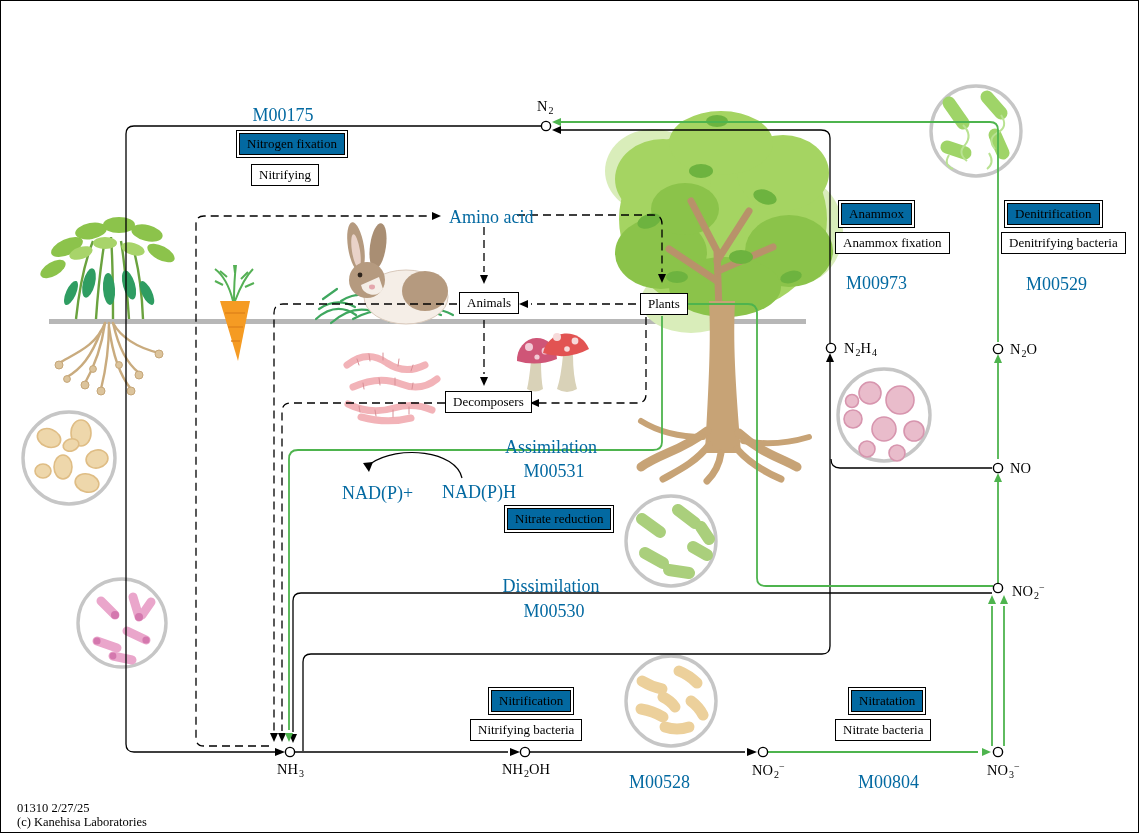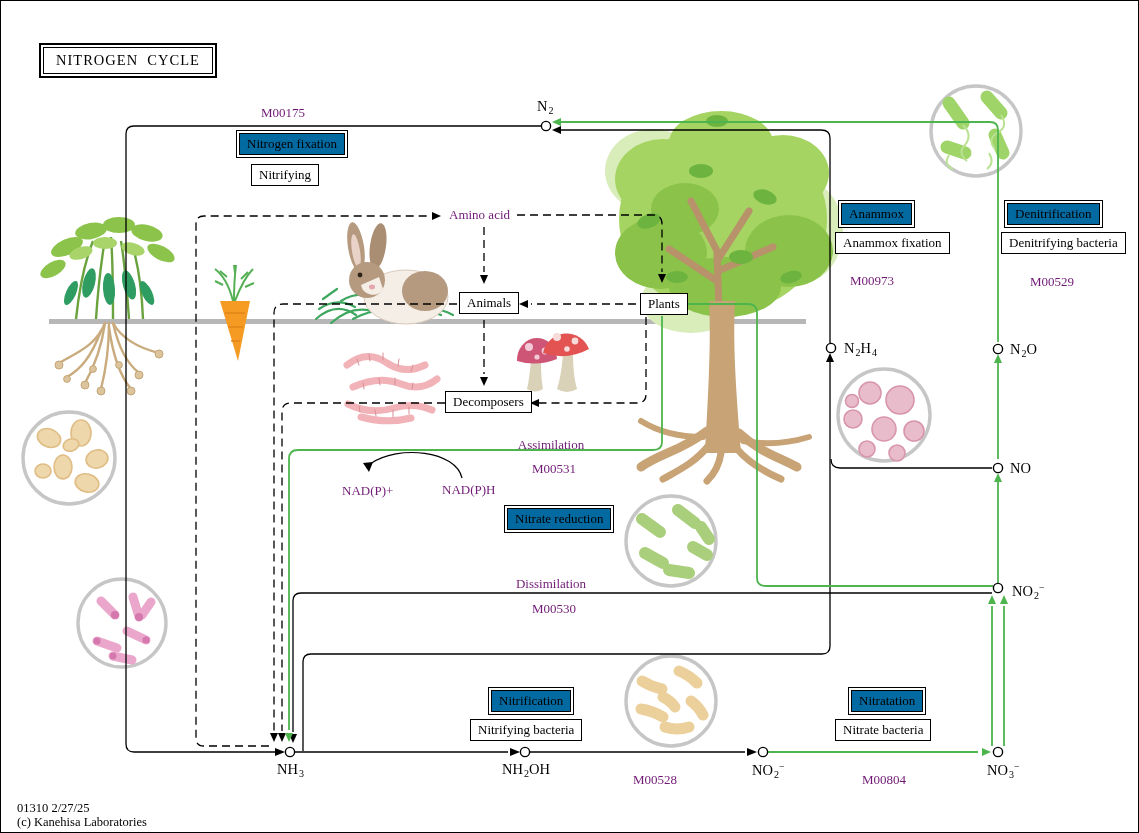--- a/index.html
+++ b/index.html
@@ -1,19 +1,19 @@
 <!DOCTYPE html>
 <html><head>
 <meta charset="utf-8">
 <style>
   html,body{margin:0;padding:0;background:#fff;}
   #canvas{position:relative;width:1137px;height:831px;border:1px solid #000;background:#fff;
           font-family:"Liberation Serif","DejaVu Serif",serif;overflow:hidden;}
   #art{position:absolute;left:0;top:0;}
-  .lbl{position:absolute;white-space:pre;color:#701a75;font-size:13px;line-height:1.1;}
+  .lbl{position:absolute;white-space:pre;color:#0369a1;font-size:18px;line-height:1.1;}
   .ctr{text-align:center;}
   .box{position:absolute;background:#fff;border:1px solid #000;font-size:13px;
        padding:3px 7px;white-space:pre;line-height:1.05;}
   .dbox{position:absolute;background:#0369a1;border:1px solid #000;font-size:13px;
         padding:3px 7px;white-space:pre;line-height:1.05;
         box-shadow:0 0 0 2px #fff,0 0 0 3px #000;}
   .title{position:absolute;background:#fff;border:1px solid #000;font-size:14.5px;
          letter-spacing:1px;padding:4px 12px;white-space:pre;
          box-shadow:0 0 0 2px #fff,0 0 0 4px #000;}
   .formula{position:absolute;font-size:14.5px;white-space:nowrap;}
@@ -344,21 +344,20 @@
     <circle cx="524" cy="751" r="4.6"></circle>
     <circle cx="762" cy="751" r="4.6"></circle>
     <circle cx="997" cy="751" r="4.6"></circle>
     <circle cx="830" cy="347" r="4.6"></circle>
     <circle cx="997" cy="348" r="4.6"></circle>
     <circle cx="997" cy="467" r="4.6"></circle>
     <circle cx="997" cy="587" r="4.6"></circle>
   </g>
 </svg>
 
-<div class="title" style="left:42px;top:46px;">NITROGEN  CYCLE</div>
 
 <div class="lbl ctr" style="left:246px;top:105px;width:72px;">M00175</div>
 <div class="dbox" style="left:238px;top:132px;">Nitrogen fixation</div>
 <div class="box" style="left:250px;top:163px;">Nitrifying</div>
 
 <div class="lbl" style="left:448px;top:207px;">Amino acid</div>
 <div class="box" style="left:458px;top:291px;">Animals</div>
 <div class="box" style="left:639px;top:292px;">Plants</div>
 <div class="box" style="left:444px;top:390px;">Decomposers</div>
 

